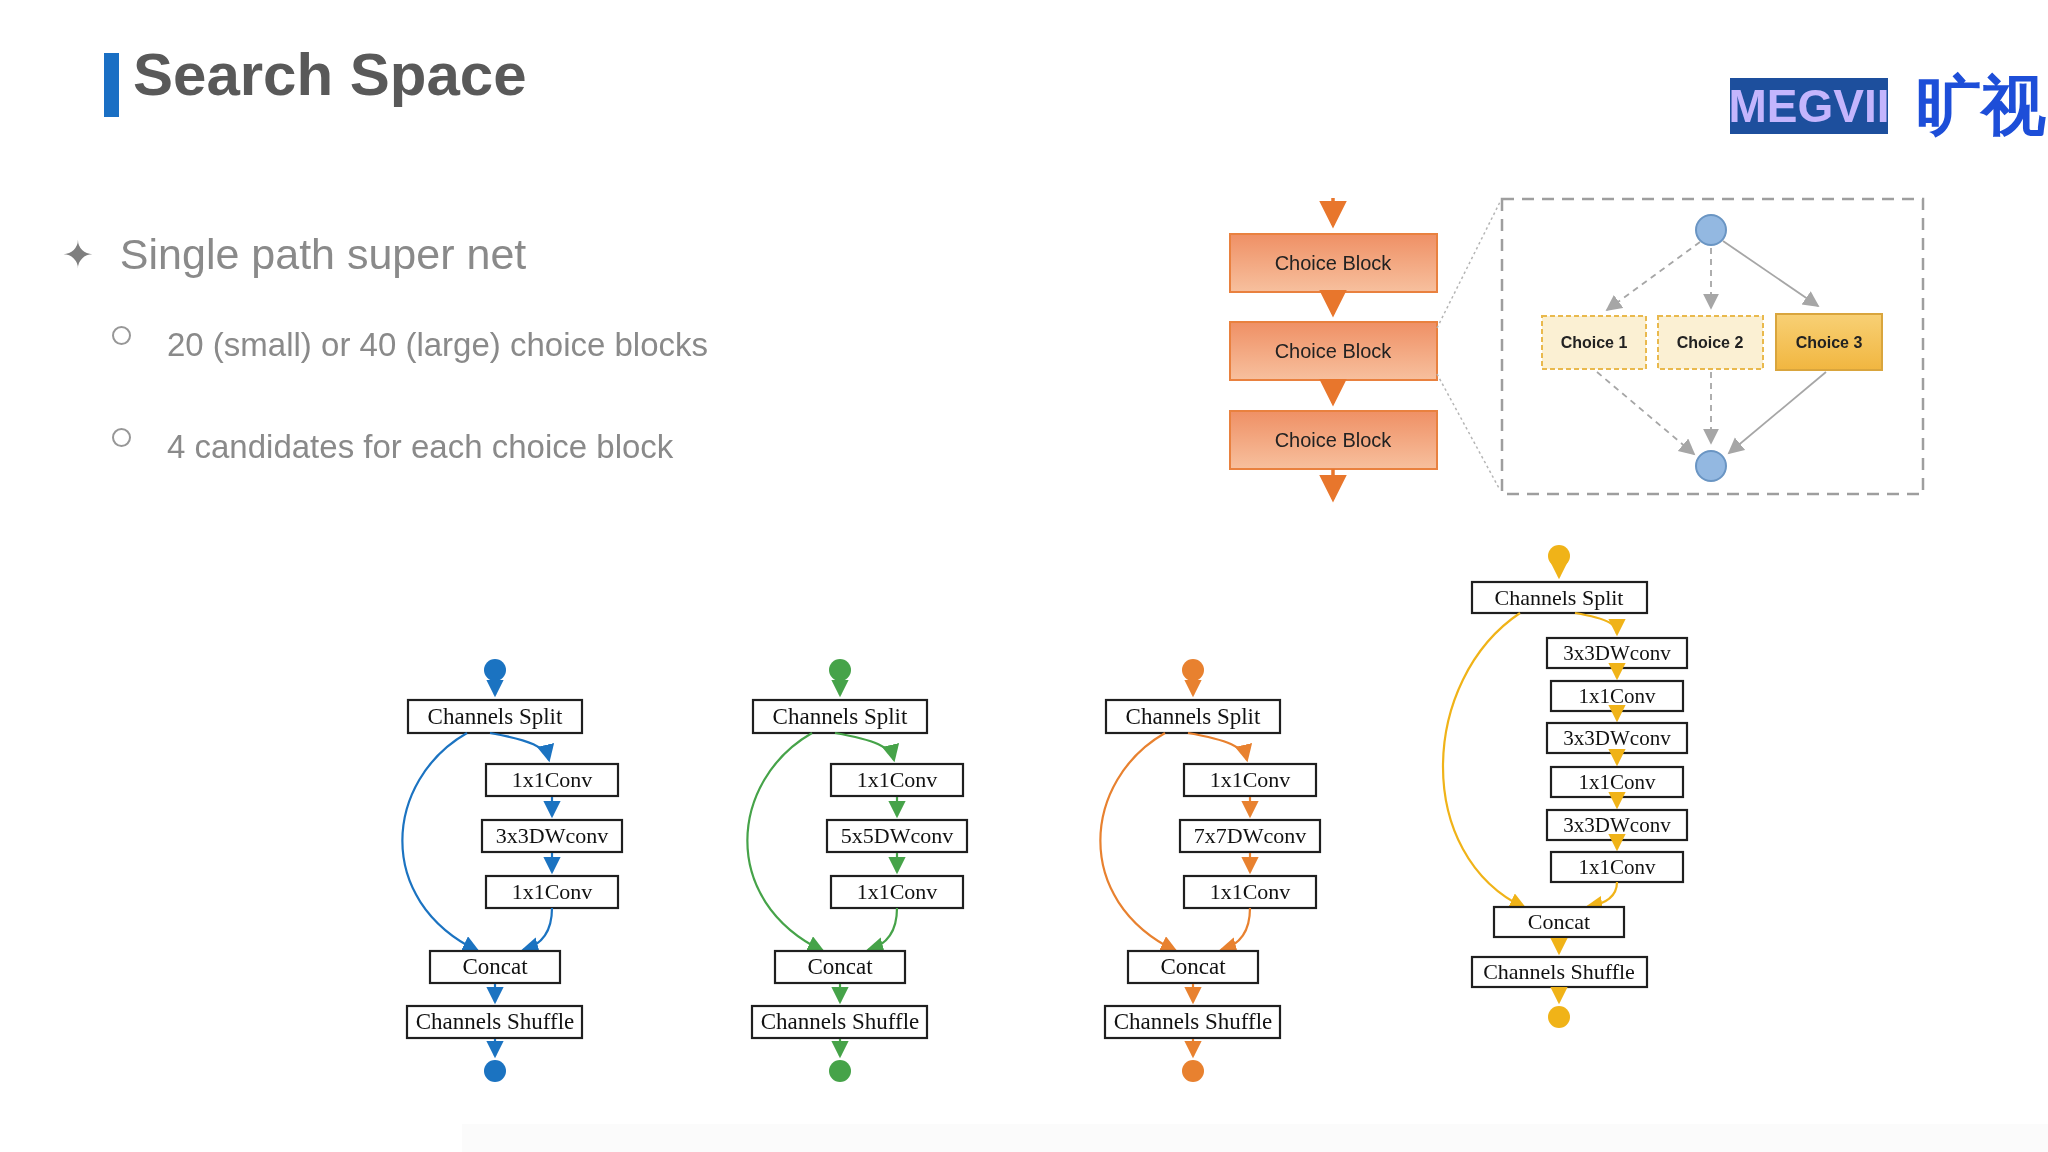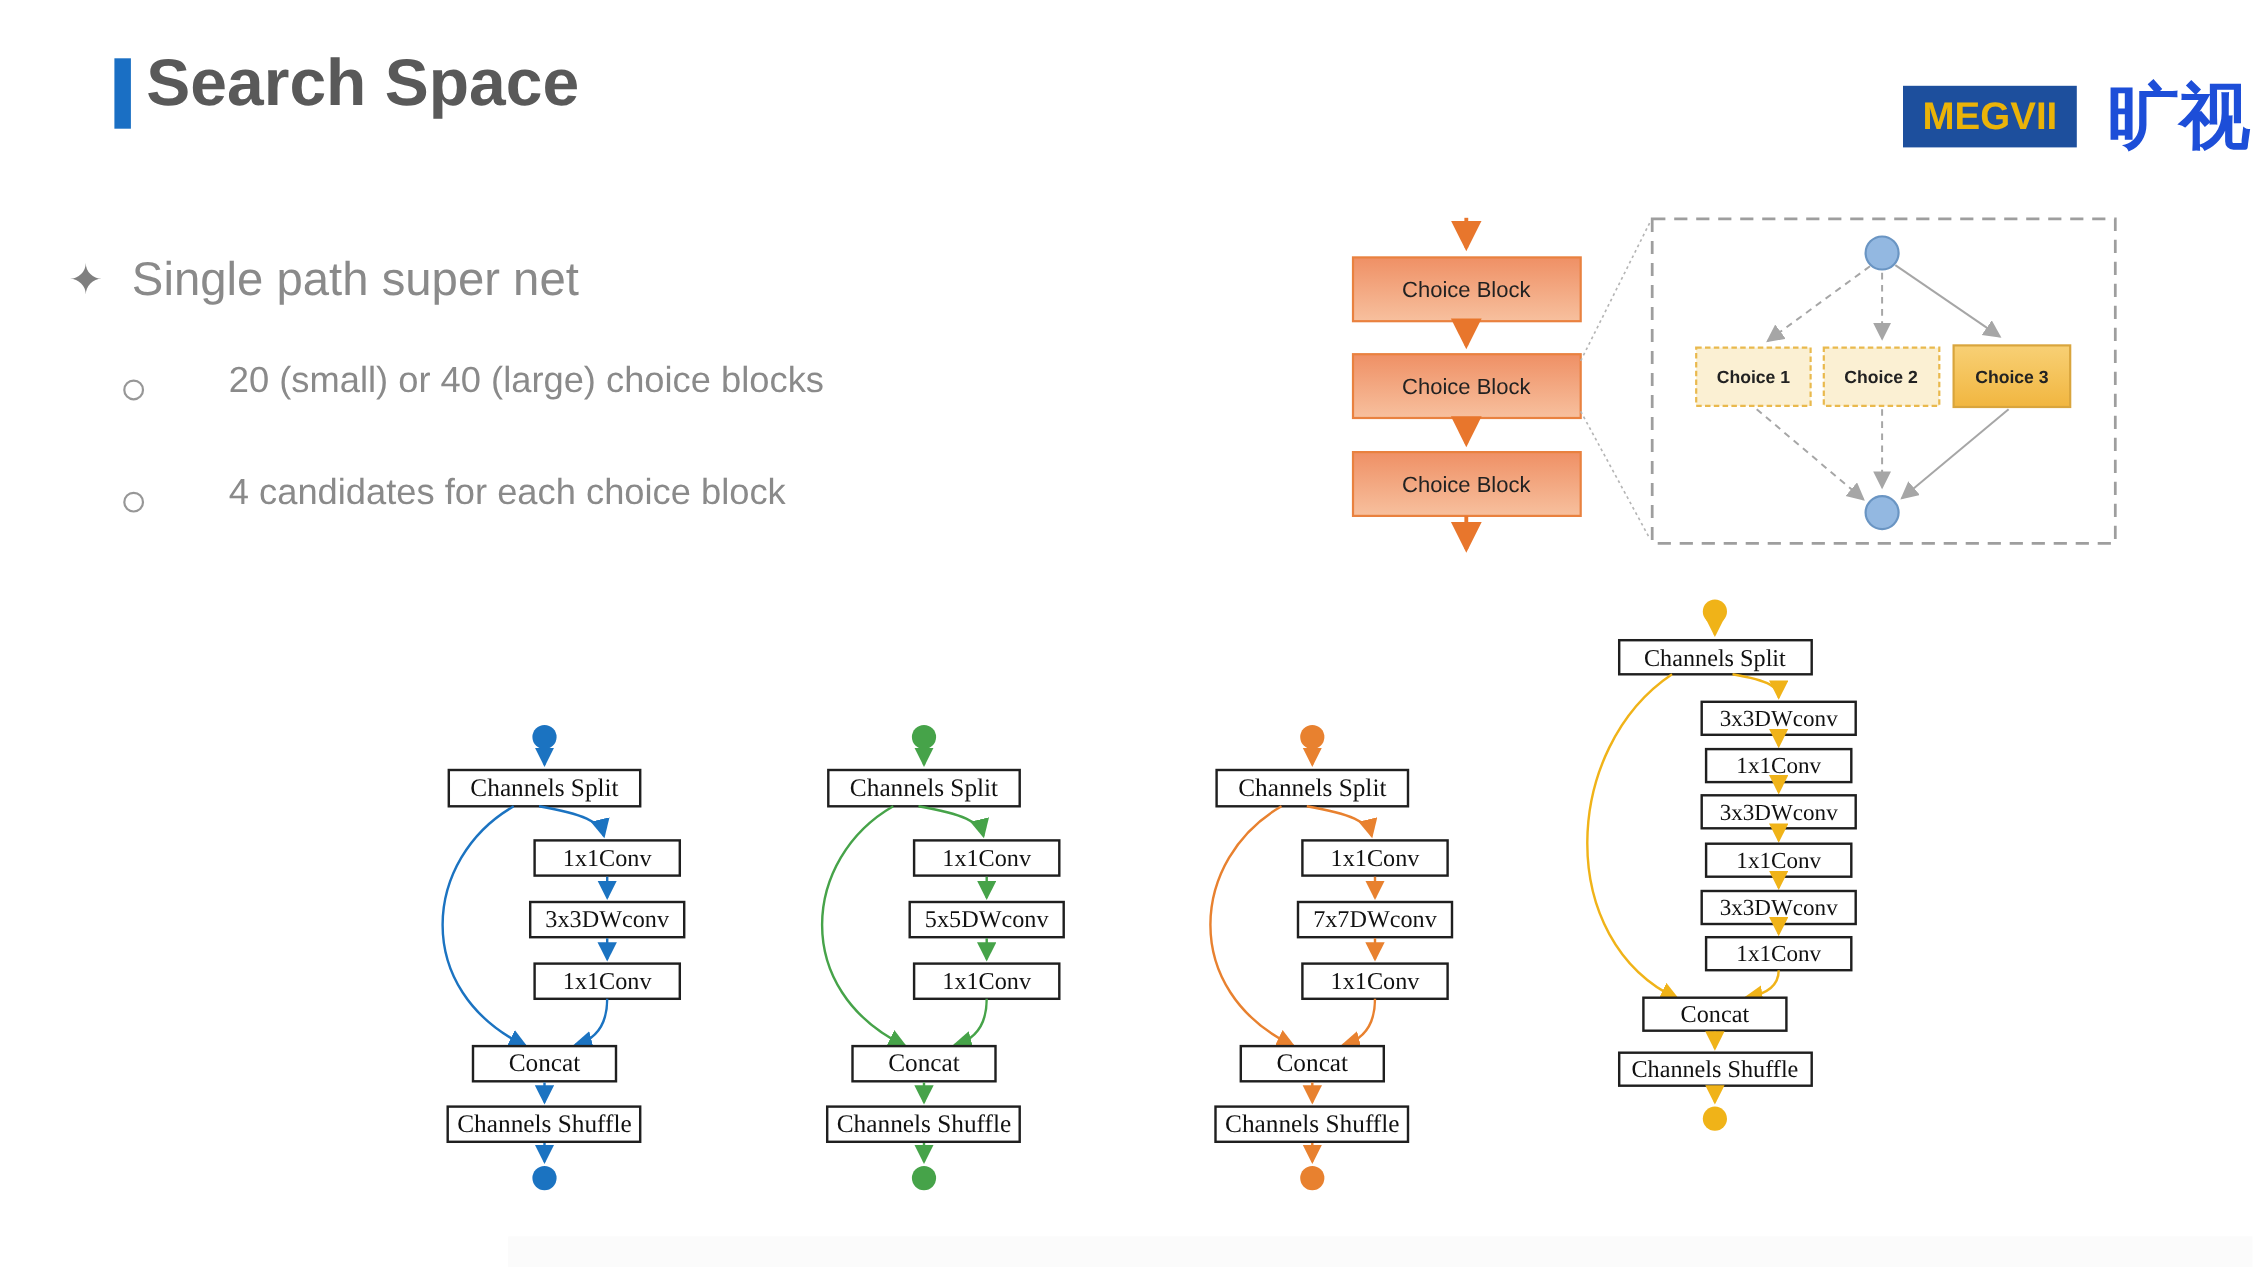--- a/index.html
+++ b/index.html
@@ -6,28 +6,28 @@
   body{width:2048px;height:1152px;background:#ffffff;font-family:"Liberation Sans",sans-serif;}
   #slide{position:relative;width:2048px;height:1152px;background:#ffffff;overflow:hidden;}
 
   
   .accent-bar{position:absolute;left:104px;top:53px;width:15px;height:64px;background:#1a6fc4;}
   .slide-title{position:absolute;left:133px;top:40px;font-size:60px;font-weight:800;color:#595959;letter-spacing:0px;}
 
   
   .logo-wrap{position:absolute;left:1730px;top:62px;display:flex;align-items:center;}
   .logo-box{width:158px;height:56px;background:#1d4f9d;display:flex;align-items:center;justify-content:center;}
-  .logo-word{color:#eab308;font-size:35px;font-weight:800;letter-spacing:0px;}
+  .logo-word{color:#c4b5fd;font-size:46px;font-weight:800;letter-spacing:0px;}
   .logo-cjk{margin-left:28px;color:#1d4ed8;font-size:65px;font-weight:800;}
 
   
   .bullet-main{position:absolute;left:62px;top:230px;display:flex;align-items:center;}
   .bullet-main .diamond{font-size:38px;color:#7f7f7f;margin-right:26px;}
   .bullet-main .txt{font-size:43px;color:#8a8a8a;}
-  .bullet-sub{position:absolute;display:flex;align-items:flex-end;gap:41px;}
+  .bullet-sub{position:absolute;display:flex;align-items:flex-start;}
   .bullet-sub .ring{width:15px;height:15px;border:2.5px solid #979797;border-radius:50%;margin-right:36px;flex:0 0 auto;}
   .bullet-sub .txt{font-size:33px;color:#8a8a8a;}
   .bullet-sub sup{font-size:21px;vertical-align:super;line-height:0;}
   #sub1{left:112px;top:326px;}
   #sub2{left:112px;top:396px;margin-top:32px;}
   #sub3{left:112px;top:464px;}
 
   svg{position:absolute;overflow:visible;}
   .opbox{fill:#ffffff;stroke:#1f1f1f;stroke-width:2.2;}
   .optxt{font-family:"Liberation Serif","DejaVu Serif",serif;fill:#111111;text-anchor:middle;}

